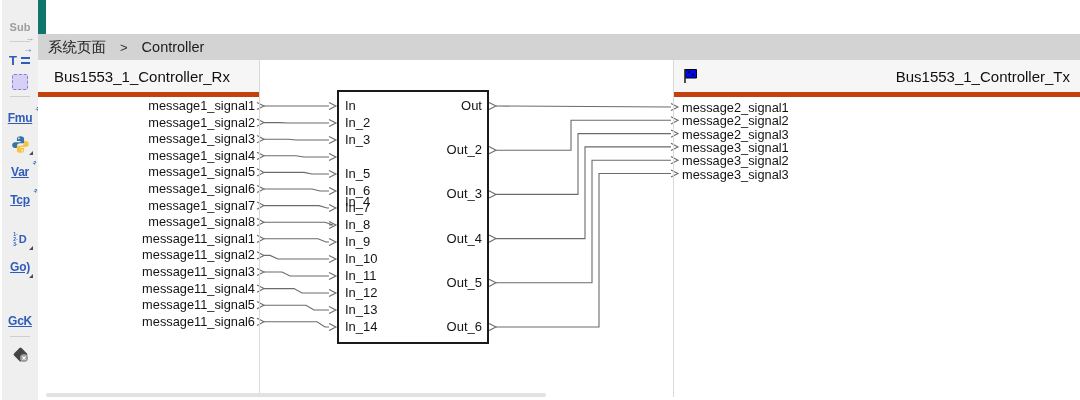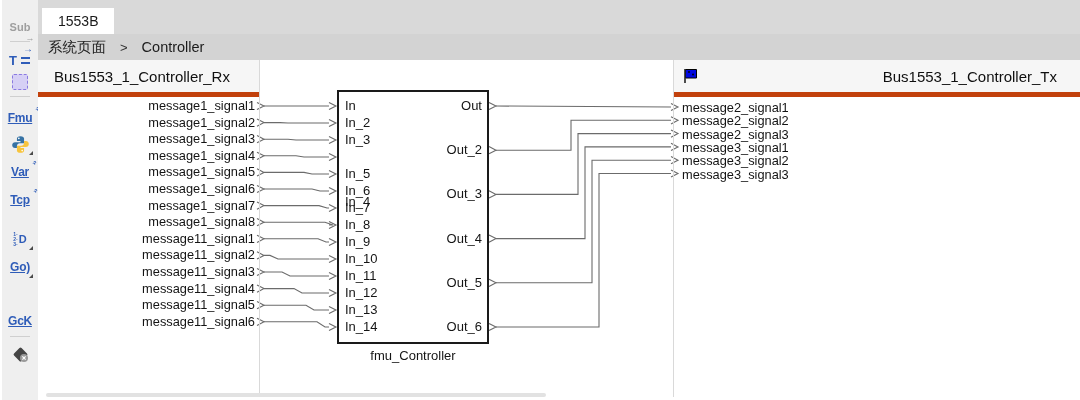--- a/index.html
+++ b/index.html
@@ -37,21 +37,21 @@
                font-weight:700;margin-right:1px;}
   .listd .d{font-size:11px;font-weight:700;color:#2e5cb8;}
   
   .canvas{position:absolute;left:38px;top:60px;width:1042px;height:340px;background:#fff;}
   .panel-header{position:absolute;top:0;height:32px;background:#f6f6f6;
                 border-bottom:5px solid #c2410c;display:flex;align-items:center;}
   .panel-header.left-h{left:0;width:221px;}
   .panel-header.right-h{left:635px;width:407px;}
   .ph-title{font-size:15px;color:#0f0f0f;}
   .panel-header.left-h .ph-title{padding-left:16px;}
-  .panel-header.right-h .ph-title{margin-left:auto;padding-right:23px;}
+  .panel-header.right-h .ph-title{margin-left:auto;padding-right:10px;}
   .flag{margin-left:9px;display:flex;}
   .vline{position:absolute;top:0;width:1px;height:337px;background:#d9d9d9;}
   .sig{position:absolute;font-size:12.8px;color:#141414;white-space:nowrap;line-height:17px;}
   .sig.left{text-align:right;}
   
   .block{position:absolute;left:299px;top:30px;width:152px;height:254px;background:#fff;
          border:2px solid #1a1a1a;box-sizing:border-box;}
   .port-label{position:absolute;font-size:13px;color:#141414;line-height:16px;white-space:nowrap;}
   .port-label.in{left:6px;}
   .port-label.out{right:5px;}
@@ -126,25 +126,20 @@
       <div class="sb-divider" style="top: 336px;"></div>
       <div class="tool" style="top: 342px;">
         <svg width="19" height="19" viewBox="0 0 19 19">
           <rect x="4.2" y="4.2" width="10.6" height="10.6" rx="1.5" fill="#454545" transform="rotate(45 9.5 9.5)"></rect>
           <circle cx="13" cy="13" r="4" fill="#9a9a9a"></circle>
           <path d="M11.4 11.4 L14.6 14.6 M14.6 11.4 L11.4 14.6" stroke="#fff" stroke-width="1.2"></path>
         </svg>
       </div>
     </div>
 
-  <div class="topbar">
-    <div class="tab">
-      <span>1553B</span>
-    </div>
-  </div>
 
   <div class="breadcrumb">
     <span class="bc-item">系统页面</span>
     <span class="sep">&gt;</span>
     <span class="bc-item second">Controller</span>
   </div>
 
   <div class="canvas">
 
     <svg class="overlay" id="overlay">
@@ -267,17 +262,16 @@
         <span class="port-label in" style="top: 193px;">In_12</span>
         <span class="port-label in" style="top: 210px;">In_13</span>
         <span class="port-label in" style="top: 227px;">In_14</span>
         <span class="port-label out" style="top: 6px;">Out</span>
         <span class="port-label out" style="top: 50.2px;">Out_2</span>
         <span class="port-label out" style="top: 94.4px;">Out_3</span>
         <span class="port-label out" style="top: 138.6px;">Out_4</span>
         <span class="port-label out" style="top: 182.8px;">Out_5</span>
         <span class="port-label out" style="top: 227px;">Out_6</span>
       </div>
-    <div class="block-caption">fmu_Controller</div>
 
     <div class="hscroll"></div>
   </div>
 </div>
 
 </body></html>

